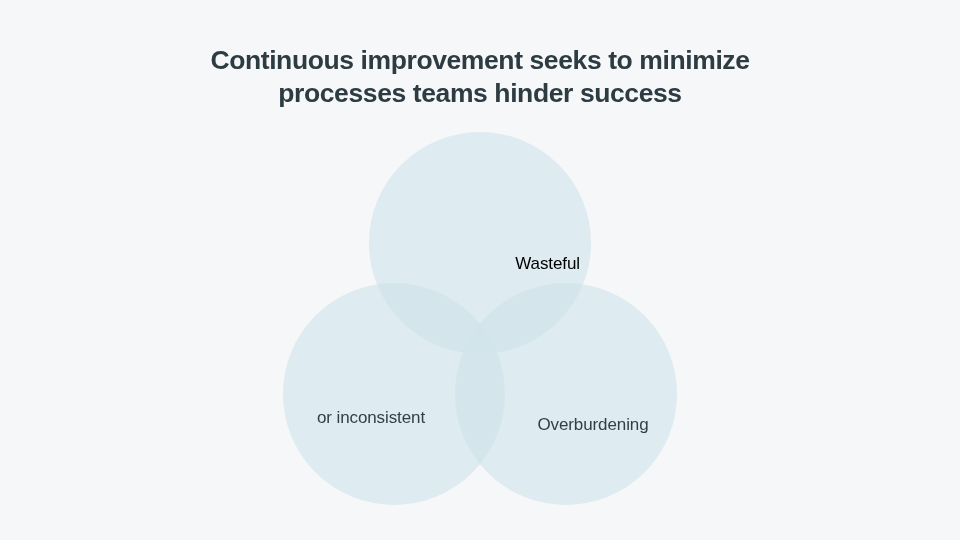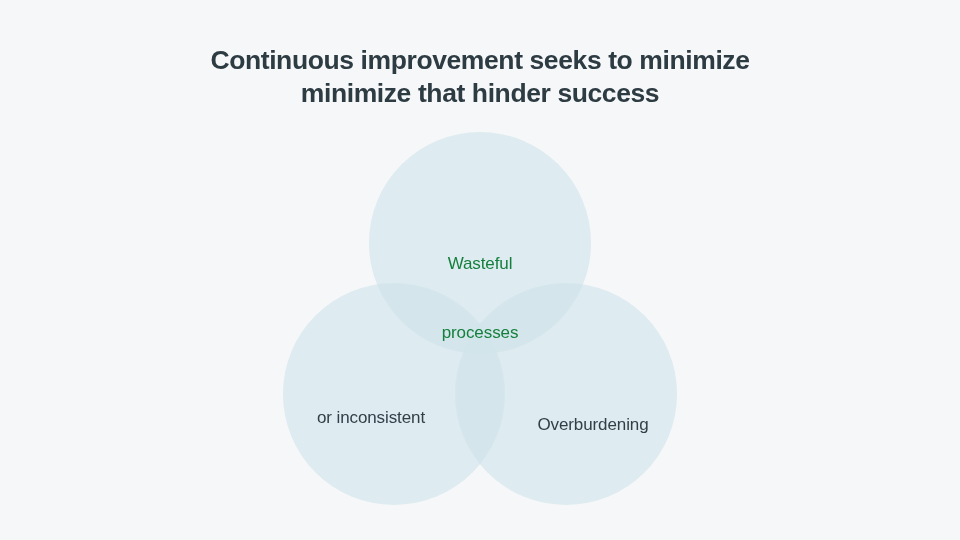--- a/index.html
+++ b/index.html
@@ -86,36 +86,35 @@
     width: 180px;
   }
 </style>
 </head>
 <body>
 
 <div id="slide" style="background: rgb(246, 247, 249);">
 
   <div id="title" style="color: rgb(45, 59, 66);">
     <span class="tline">Continuous improvement seeks to minimize</span>
-    <span class="tline">minimize that hinder success</span>
+    <span class="tline">processes teams hinder success</span>
   </div>
 
   <div id="venn">
 
     <svg id="venn-svg" width="960" height="540" viewBox="0 0 960 540">
       <g>
         <circle cx="480" cy="243" r="111" fill="#cfe3ea" fill-opacity="0.62"></circle>
         <circle cx="394" cy="394" r="111" fill="#cfe3ea" fill-opacity="0.62"></circle>
         <circle cx="566" cy="394" r="111" fill="#cfe3ea" fill-opacity="0.62"></circle>
       </g>
     </svg>
 
-    <div class="venn-label" id="label-top" style="color: #15803d;">
+    <div class="venn-label" id="label-top" style="color: #000000; text-align: right;">
       <span class="lline">Wasteful</span>
-      <span class="lline">processes</span>
     </div>
 
     <div class="venn-label" id="label-left" style="color: rgb(51, 63, 71);">
       <span class="lline">or inconsistent</span>
       
     </div>
 
     <div class="venn-label" id="label-right" style="color: rgb(51, 63, 71);">
       <span class="lline">Overburdening</span>
     </div>

